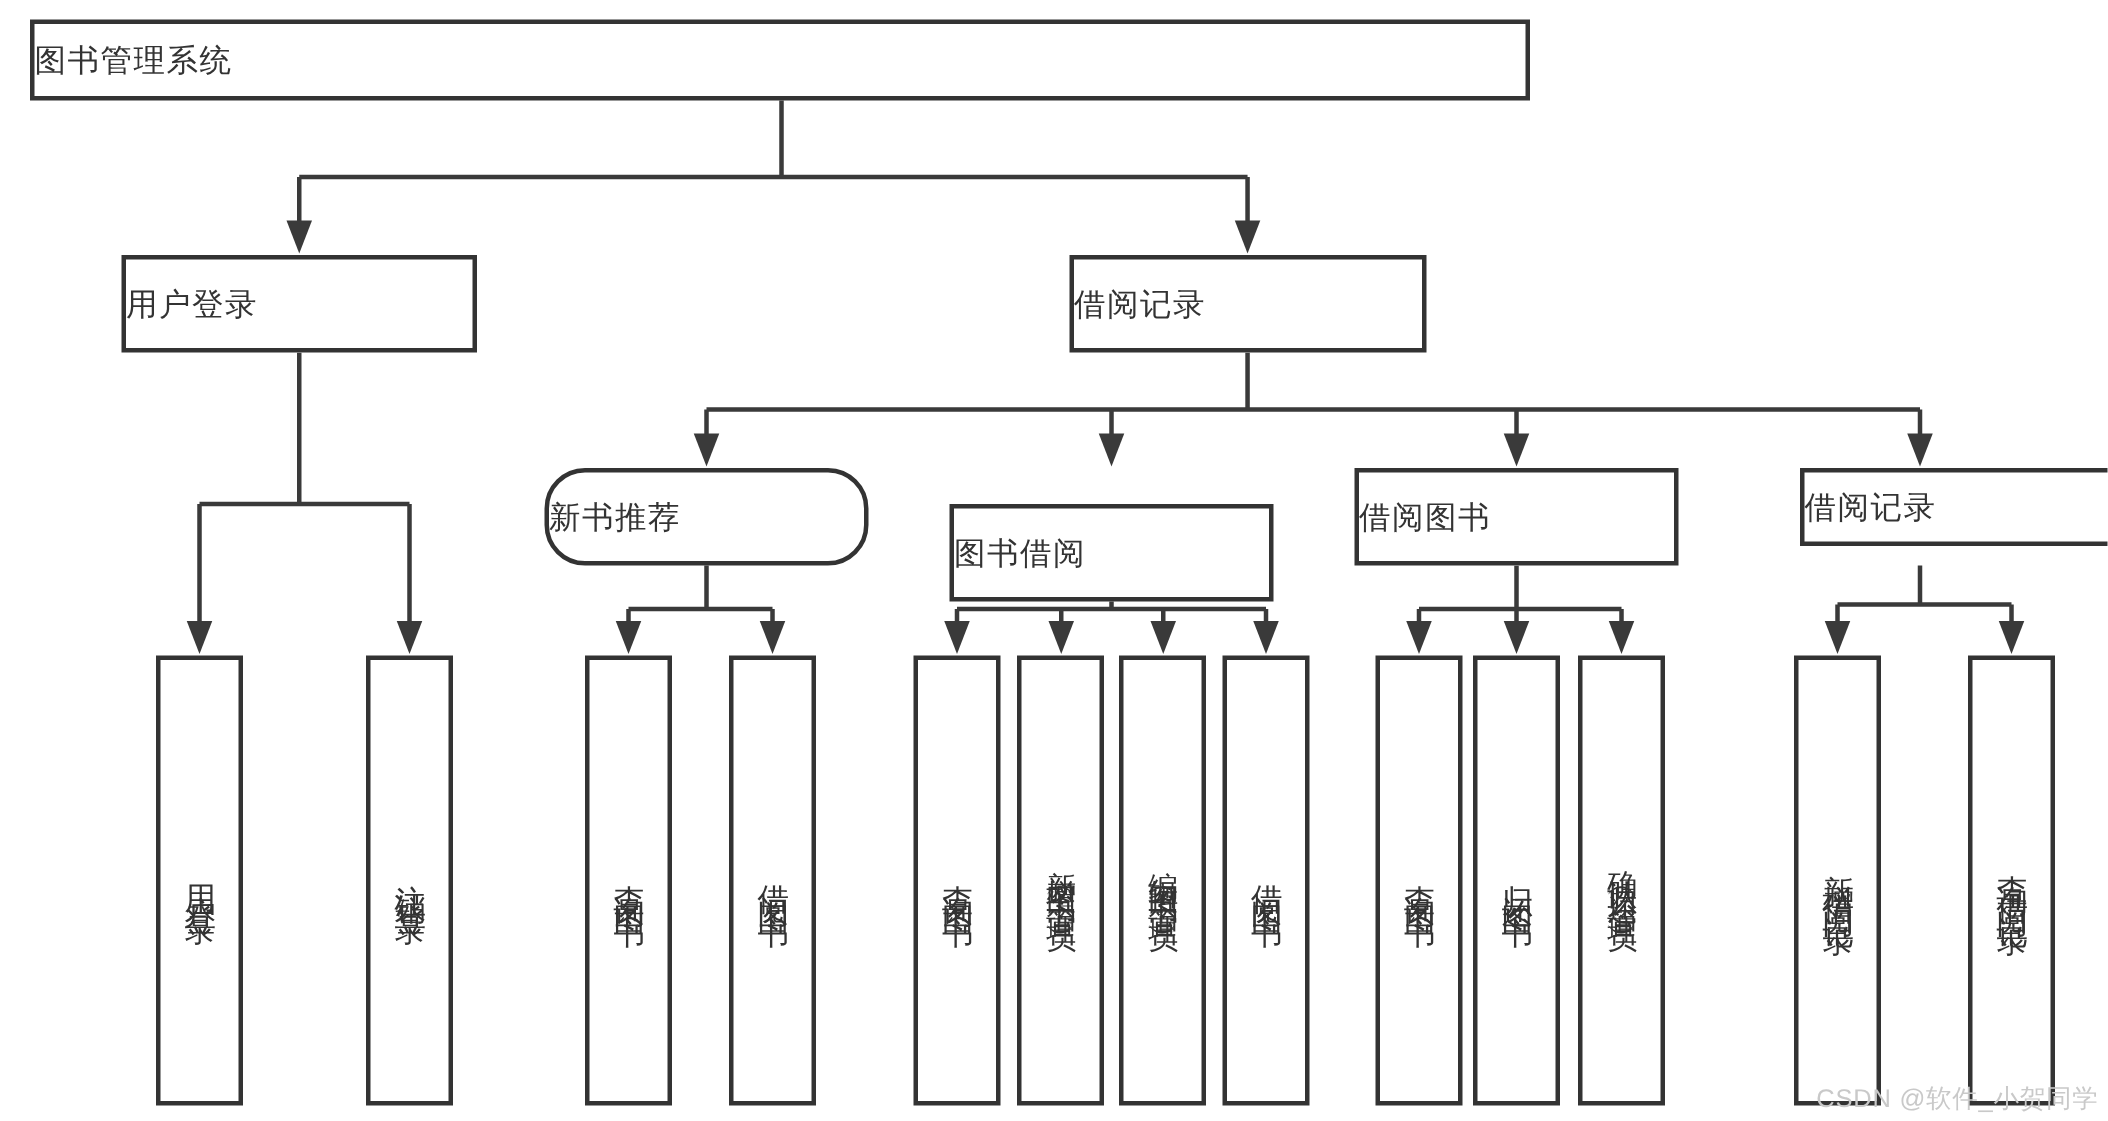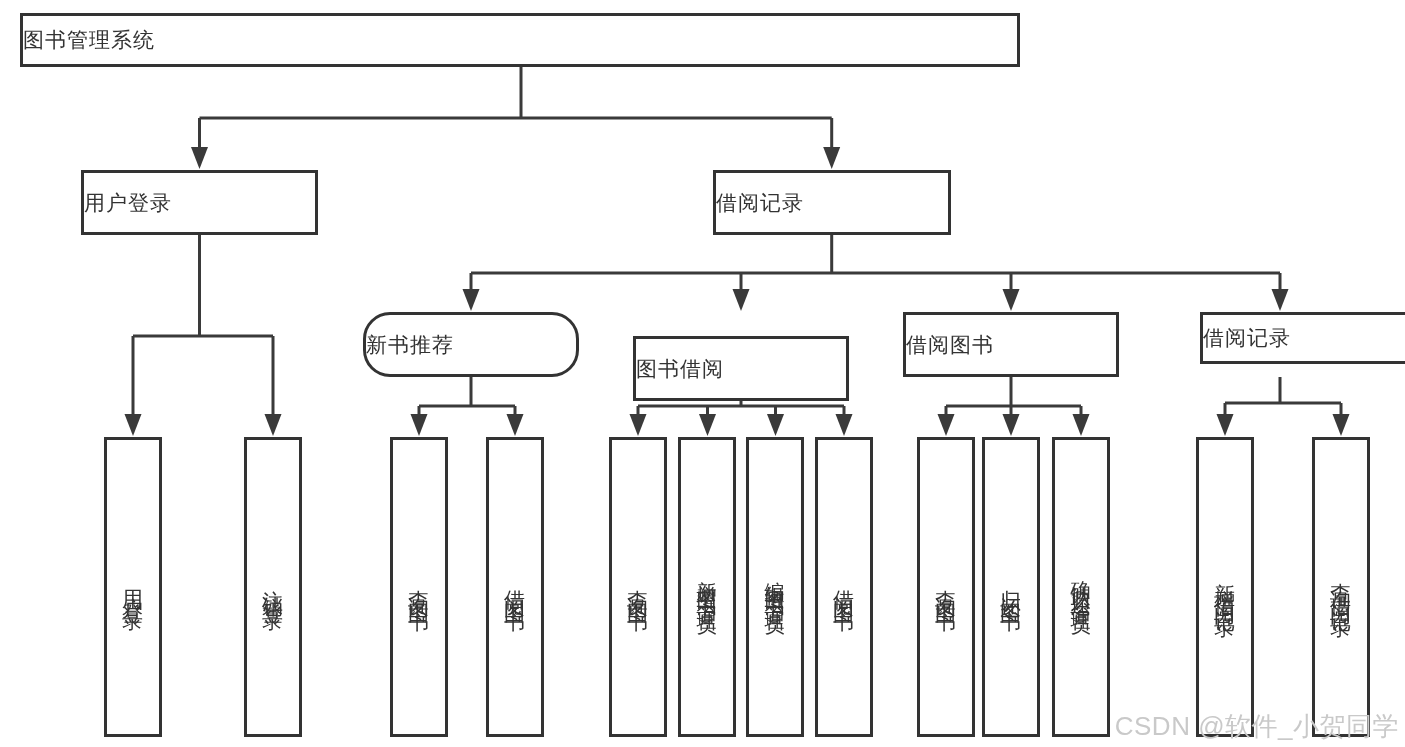--- a/index.html
+++ b/index.html
@@ -42,21 +42,21 @@
     text-orientation: mixed;
     font-size: 21px; color: #333333;
     letter-spacing: 7px;
     line-height: 1;
     white-space: nowrap;
   }
   .vbox .vtext.long { letter-spacing: 5px; font-size: 20px; }
   .watermark {
     position: absolute;
     right: 6px; bottom: 3px;
-    font-size: 26px;
+    font-size: 17px;
     color: #c9c9c9;
     letter-spacing: 0.5px;
     z-index: 5;
     white-space: nowrap;
   }
 </style>
 </head>
 <body>
 
 <div class="stage">

